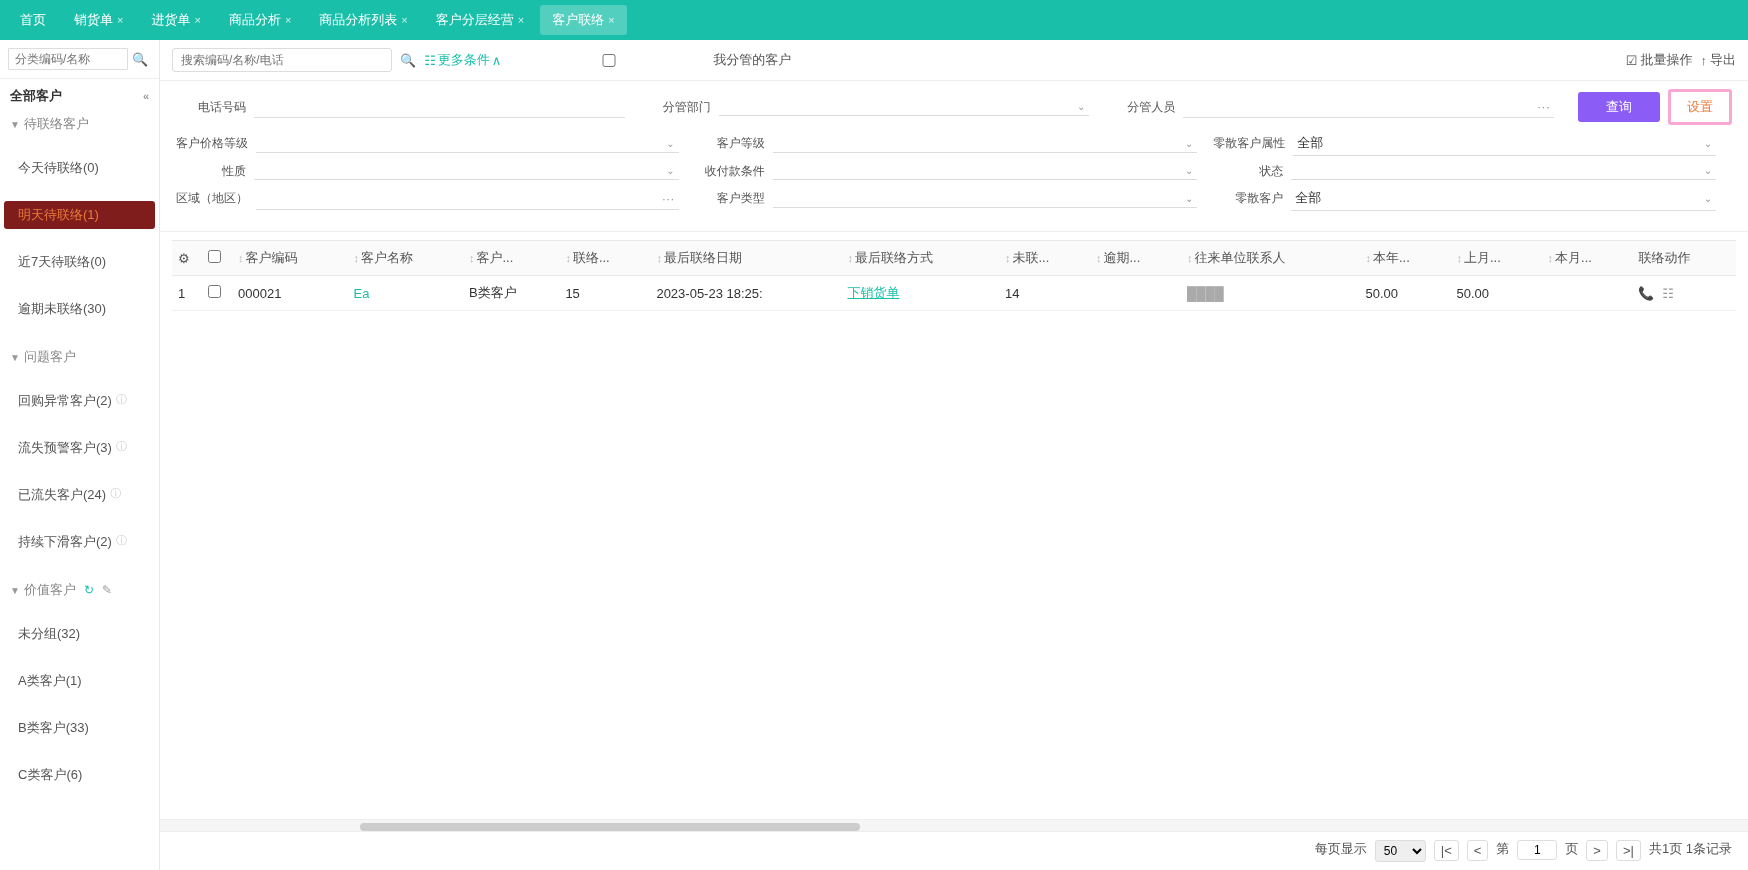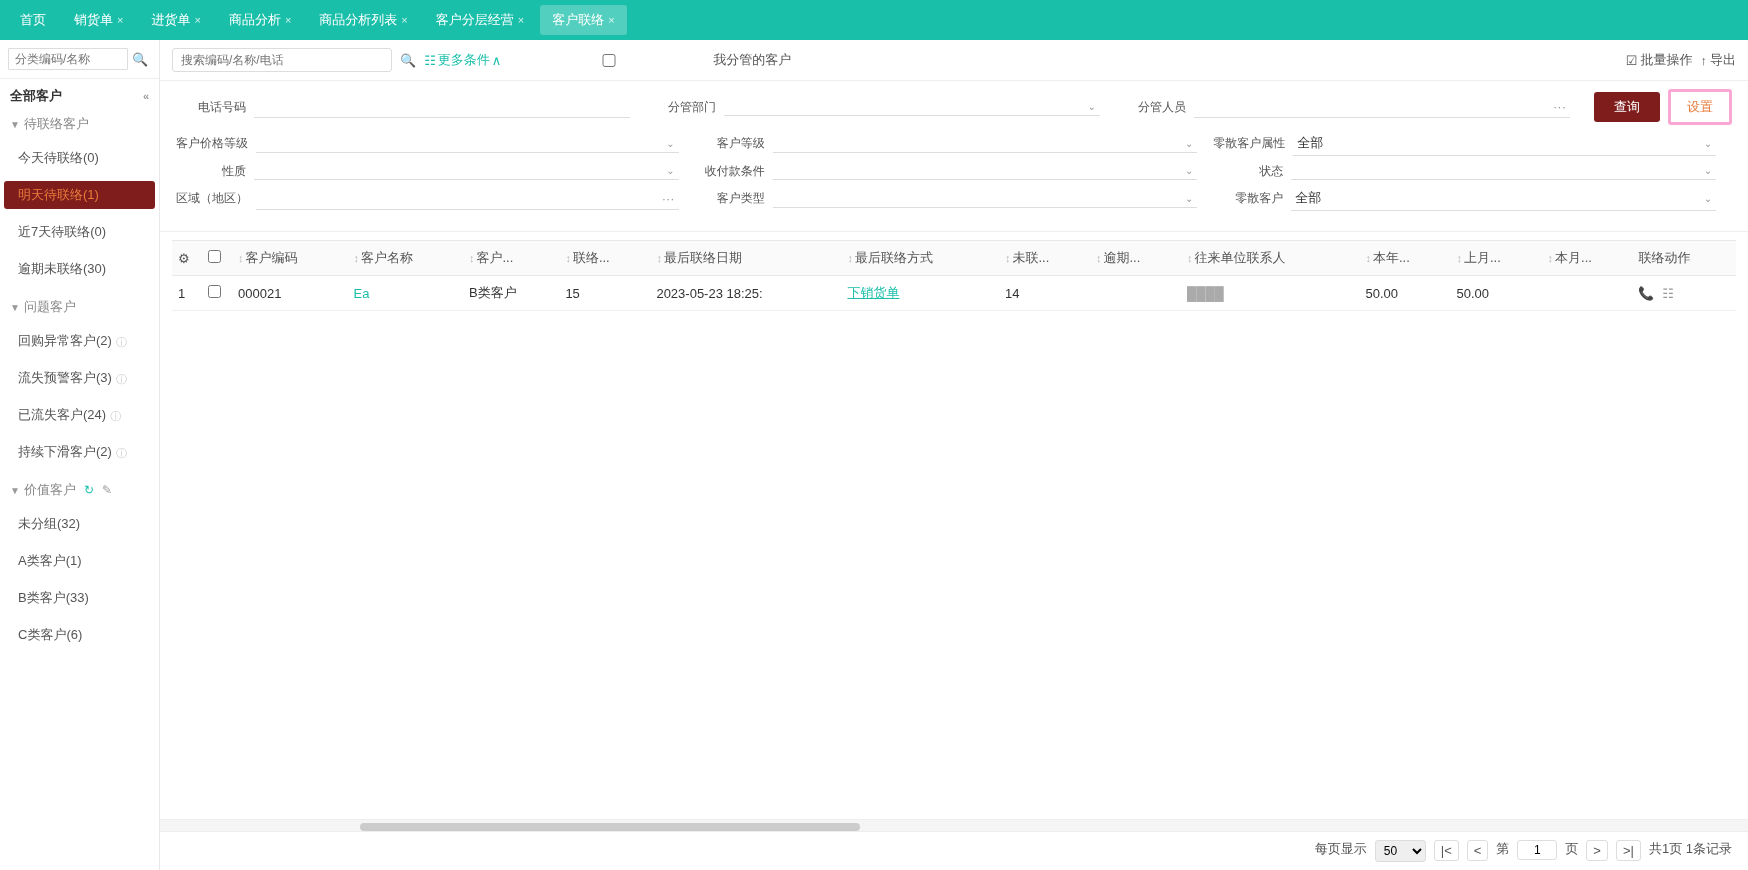--- a/index.html
+++ b/index.html
@@ -73,24 +73,24 @@
       align-items: center;
       gap: 4px;
     }
     .sidebar-group-label .arrow { font-size: 10px; color: #999; }
     .sidebar-item {
       padding: 5px 10px 5px 14px;
       cursor: pointer;
       color: #555;
       font-size: 12px;
       display: flex;
-      align-items: flex-end;
+      align-items: flex-start;
       gap: 2px;
       border-radius: 3px;
-      margin: 9px 4px;
+      margin: 19px 4px;
     }
     .sidebar-item.active { background: #7f1d1d; color: #e87a3a; font-weight: normal; }
     .sidebar-item .help-icon { color: #ccc; font-size: 11px; margin-left: 2px; }
 
     
     .main { flex: 1; display: flex; flex-direction: column; overflow: hidden; }
 
     
     .search-bar {
       background: #fff;
@@ -170,25 +170,25 @@
       align-items: center;
       border-bottom: 1px solid #ddd;
       padding: 3px 4px;
       cursor: pointer;
       font-size: 12px;
       justify-content: space-between;
     }
     .filter-select .arrow { color: #999; font-size: 10px; }
     .filter-dots { color: #999; cursor: pointer; margin-left: 4px; }
     .btn-query {
-      background: #7f1d1d;
+      background: #8b5cf6;
       color: #fff;
       border: none;
       border-radius: 3px;
-      padding: 6px 20px;
+      padding: 6px 28px;
       cursor: pointer;
       font-size: 13px;
       margin-left: 8px;
     }
     .btn-setting {
       background: #fff;
       color: #e87a3a;
       border: 3px solid #f9a8d4;
       border-radius: 3px;
       padding: 6px 16px;

